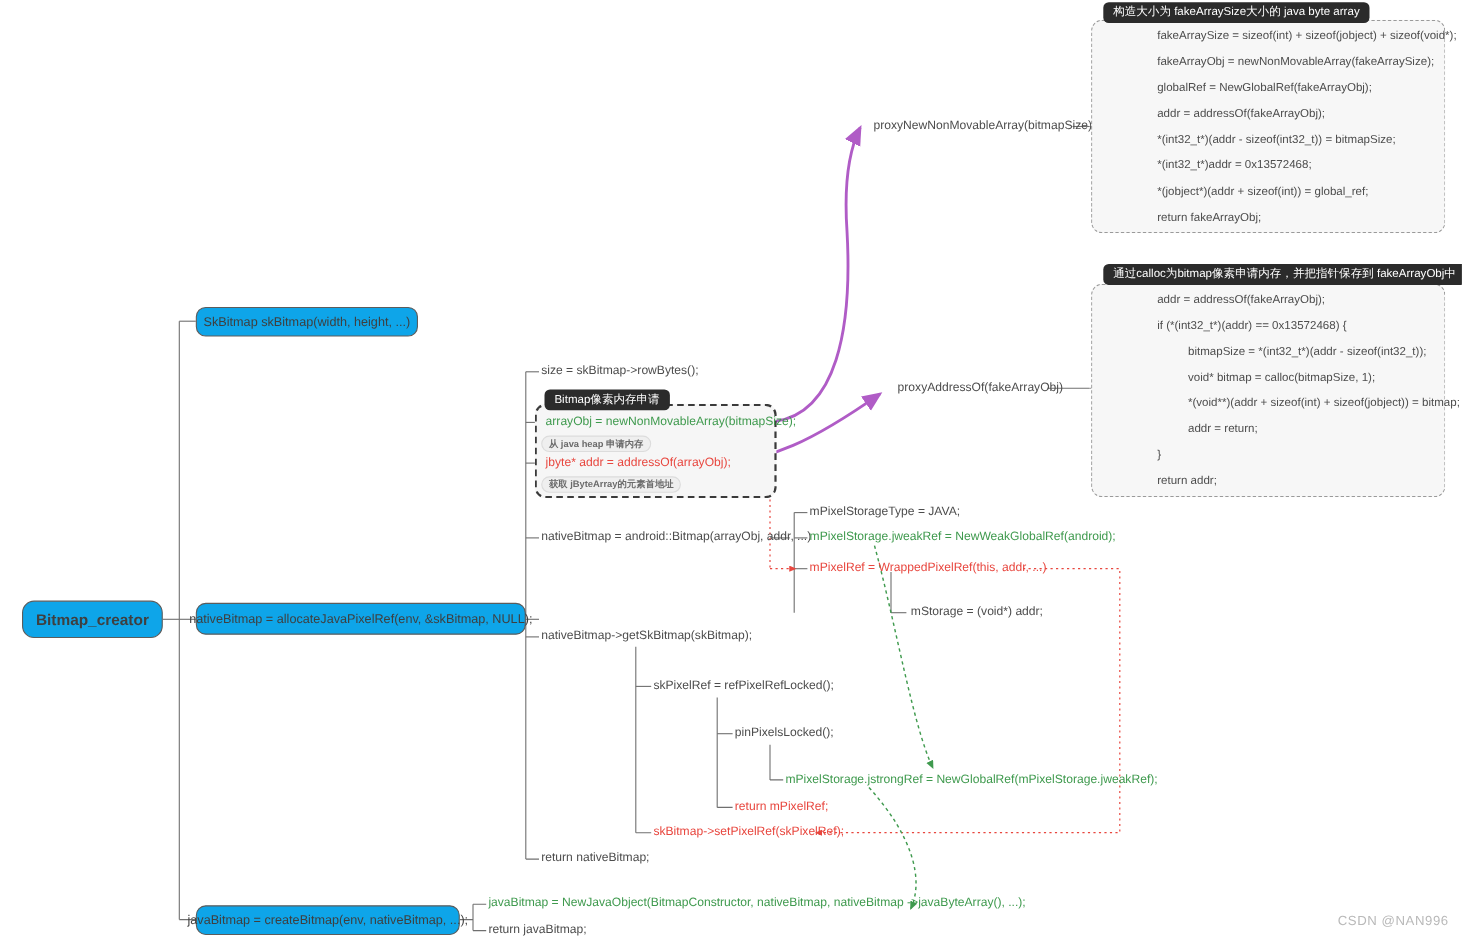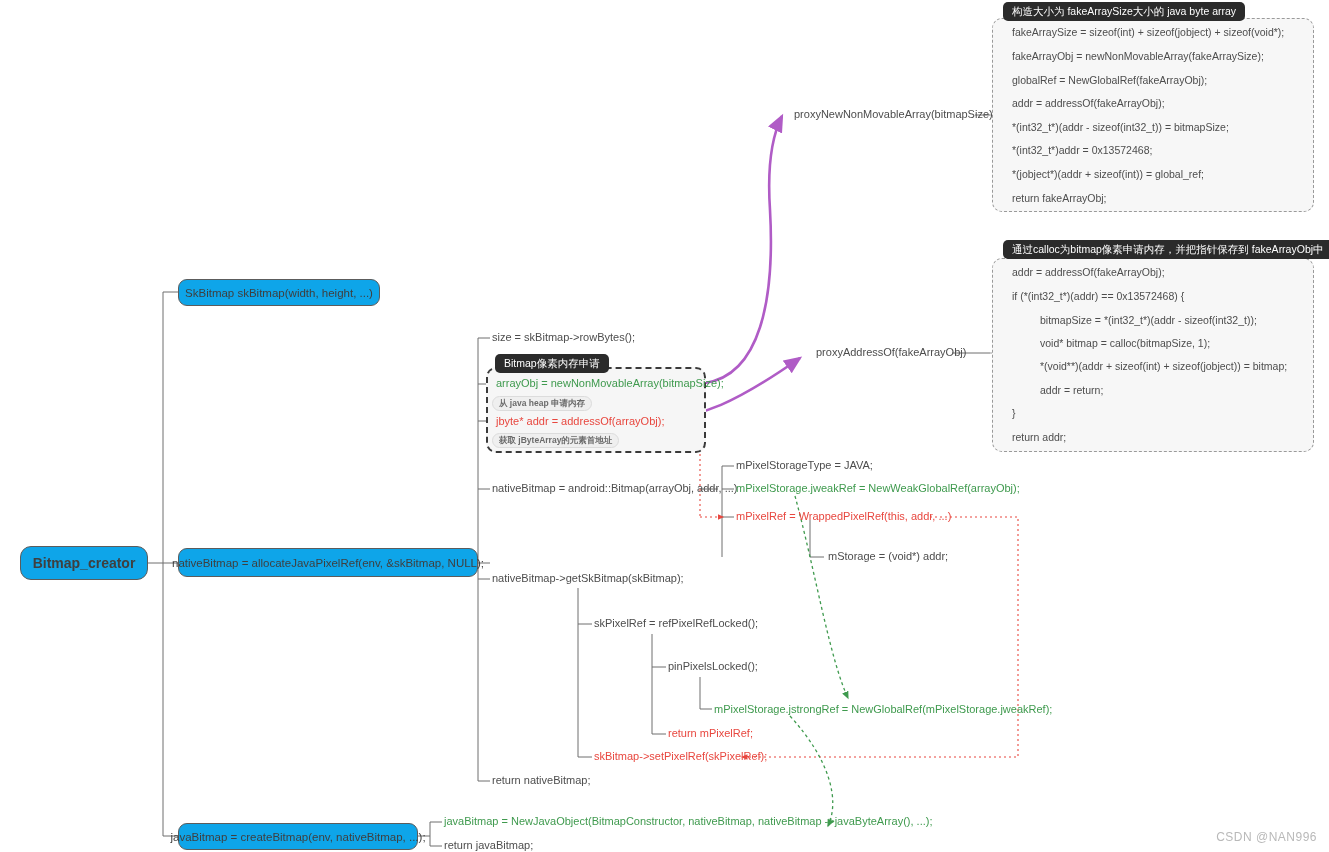--- a/index.html
+++ b/index.html
@@ -68,20 +68,21 @@
     border-radius:5px;
     white-space:nowrap;
     line-height:13px;
   }
   .code-line{
     position:absolute;
     font-size:10.5px;
     color:#4d4d4d;
     white-space:nowrap;
     line-height:13px;
+    margin-left:40px;
   }
   .tag{
     position:absolute;
     display:inline-block;
     font-size:8.5px;
     color:#6b6b6b;
     background:#efefef;
     border:1px solid #dcdcdc;
     border-radius:8px;
     padding:1px 6px;
@@ -226,21 +227,21 @@
   <div class="leaf" style="left:492px;top:774px;">return nativeBitmap;</div>
 
   <div class="group" style="left:486px;top:367px;width:220px;height:86px;"></div>
   <div class="group-title" style="left:495px;top:354px;">Bitmap像素内存申请</div>
   <div class="leaf green" style="left:496px;top:377px;">arrayObj = newNonMovableArray(bitmapSize);</div>
   <div class="tag" style="left:492px;top:396px;">从 java heap 申请内存</div>
   <div class="leaf red" style="left:496px;top:415px;">jbyte* addr = addressOf(arrayObj);</div>
   <div class="tag" style="left:492px;top:433px;">获取 jByteArray的元素首地址</div>
 
   <div class="leaf" style="left:736px;top:459px;">mPixelStorageType = JAVA;</div>
-  <div class="leaf green" style="left:736px;top:482px;">mPixelStorage.jweakRef = NewWeakGlobalRef(arrayObj);</div>
+  <div class="leaf green" style="left:736px;top:482px;">mPixelStorage.jweakRef = NewWeakGlobalRef(android);</div>
   <div class="leaf red" style="left:736px;top:510px;">mPixelRef = WrappedPixelRef(this, addr, ...)</div>
   <div class="leaf" style="left:828px;top:550px;">mStorage = (void*) addr;</div>
 
   <div class="leaf" style="left:594px;top:617px;">skPixelRef = refPixelRefLocked();</div>
   <div class="leaf" style="left:668px;top:660px;">pinPixelsLocked();</div>
   <div class="leaf green" style="left:714px;top:703px;">mPixelStorage.jstrongRef = NewGlobalRef(mPixelStorage.jweakRef);</div>
   <div class="leaf red" style="left:668px;top:727px;">return mPixelRef;</div>
   <div class="leaf red" style="left:594px;top:750px;">skBitmap-&gt;setPixelRef(skPixelRef);</div>
 
   <div class="leaf green" style="left:444px;top:815px;">javaBitmap = NewJavaObject(BitmapConstructor, nativeBitmap, nativeBitmap -&gt;javaByteArray(), ...);</div>

